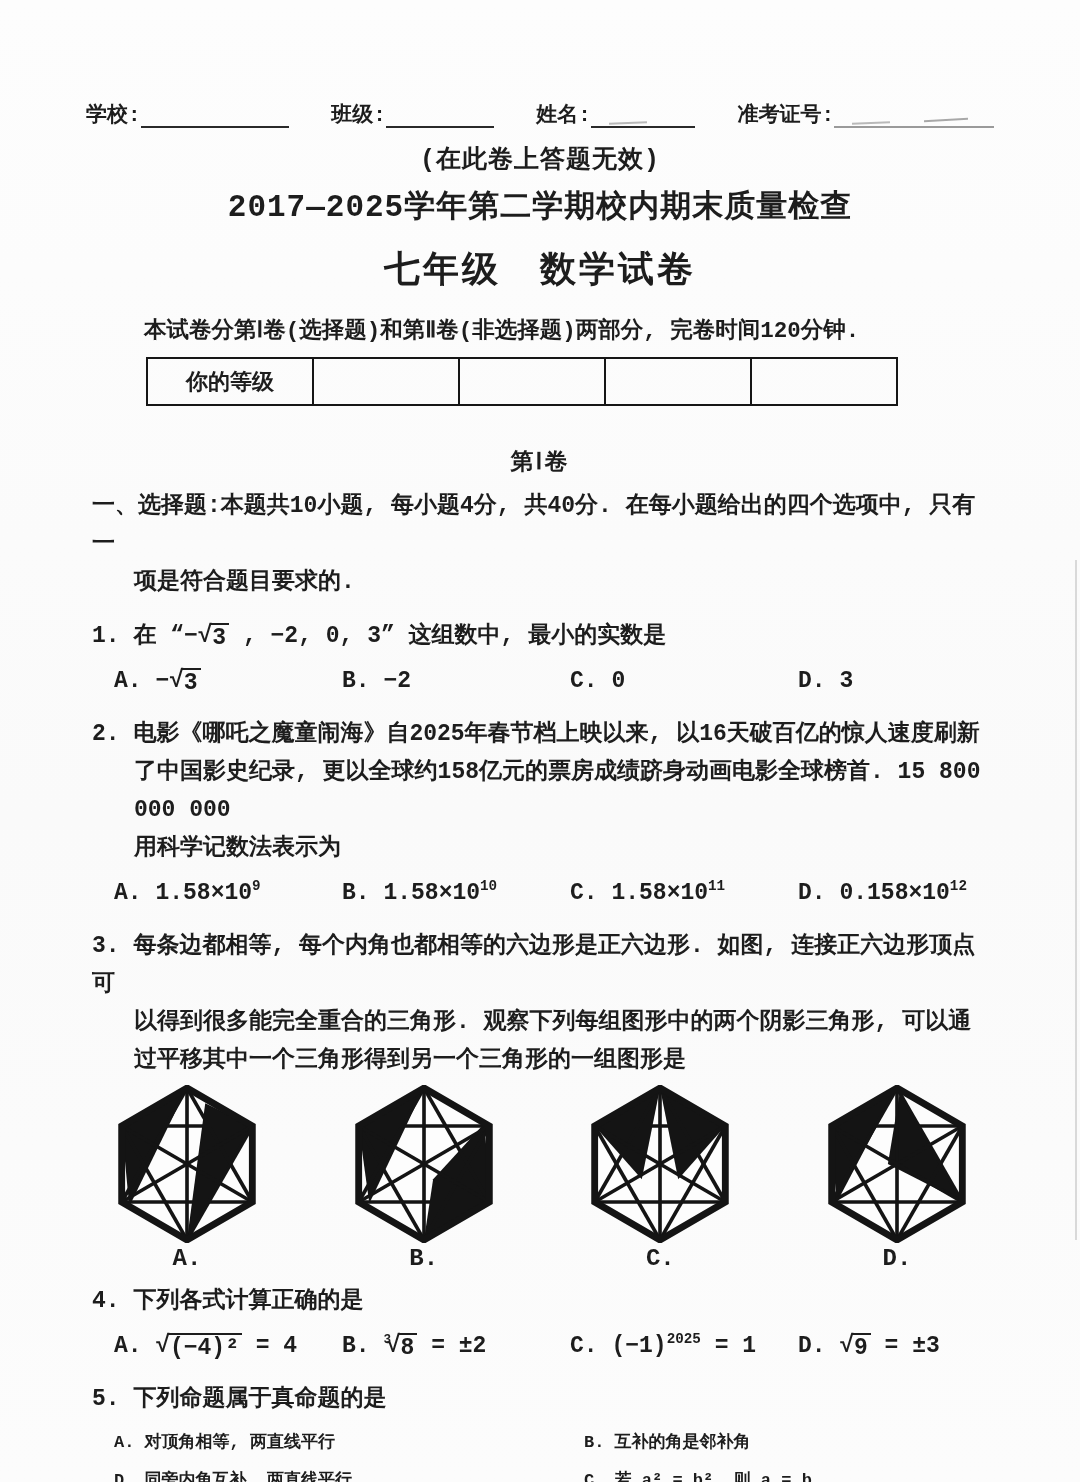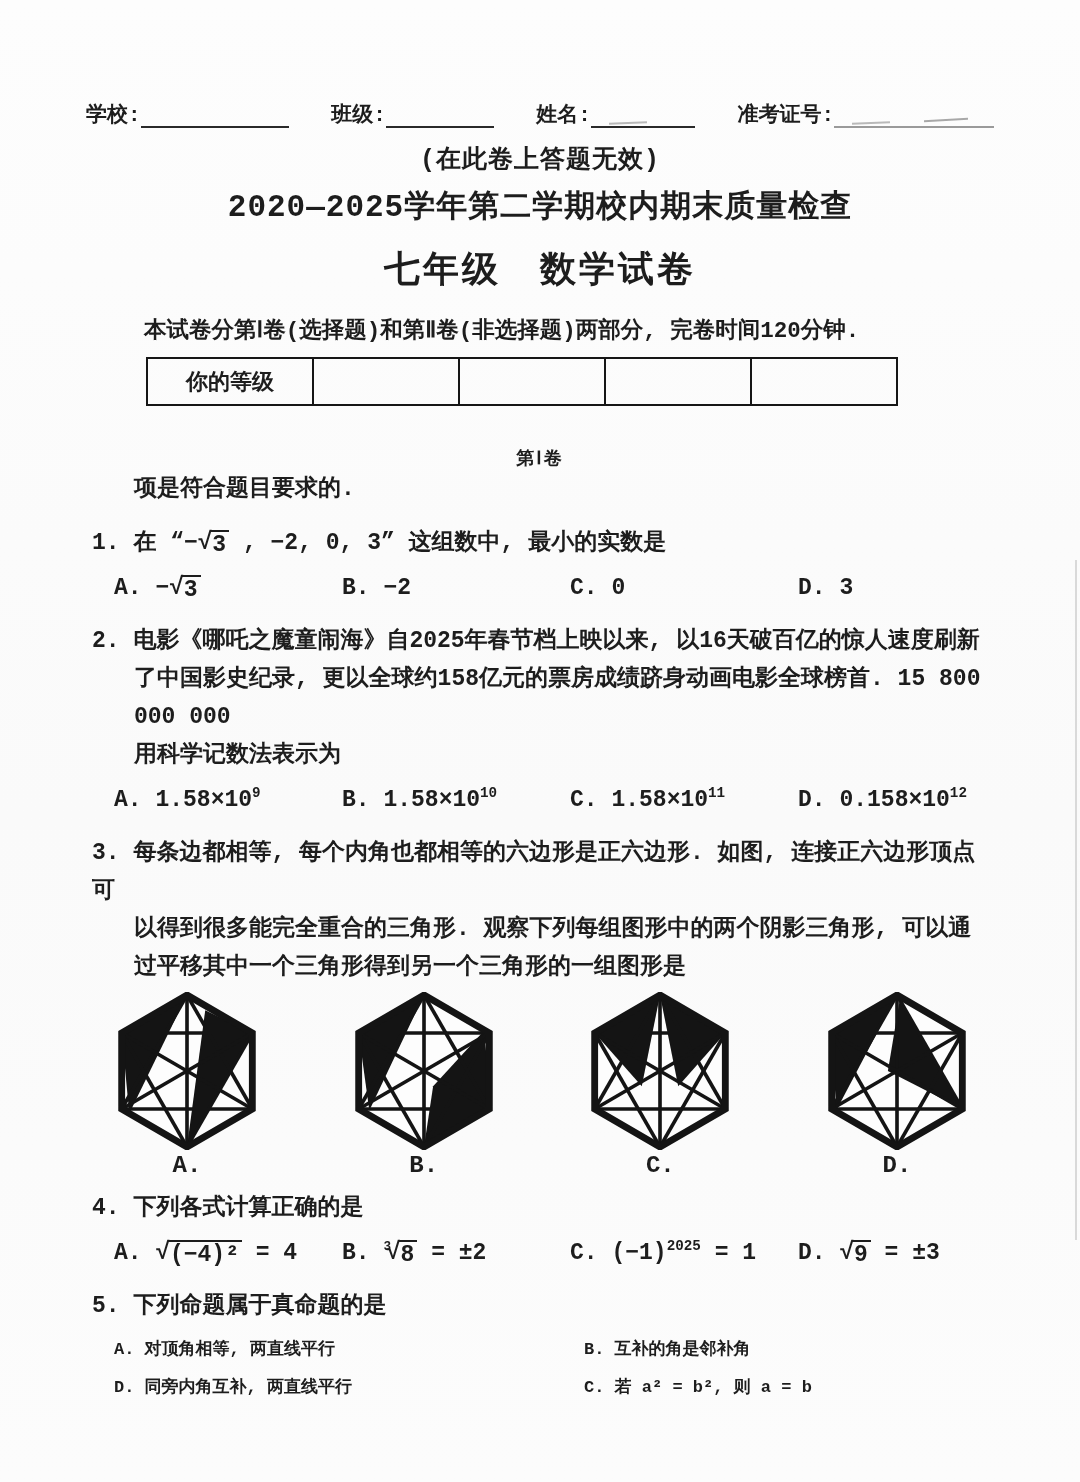--- a/index.html
+++ b/index.html
@@ -28,21 +28,21 @@
   .notice { text-align:center; font-size:25px; margin-top:14px; letter-spacing:1px; }
   .title  { text-align:center; font-size:31px; margin-top:10px; letter-spacing:1px; }
   .subtitle { text-align:center; font-size:36px; margin-top:18px; letter-spacing:3px; }
 
   .intro { font-size:22.5px; margin:20px 0 0 58px; }
 
   table.grade { border-collapse:collapse; margin:12px 0 0 60px; }
   table.grade td { border:2.5px solid #161616; width:146px; height:47px; text-align:center; font-size:22px; }
   table.grade td.first { width:166px; }
 
-  .sec-title { text-align:center; font-size:18px; margin-top:40px; letter-spacing:2px; }
+  .sec-title { text-align:center; font-size:23px; margin-top:40px; letter-spacing:2px; }
 
   .line { font-size:23px; line-height:38px; }
   .hang { margin-left:6px; }
   .indent { margin-left:48px; }
   .mt6{margin-top:16px;} .mt10{margin-top:10px;} .mt16{margin-top:16px;}
 
   .opts-row { display:flex; padding-left:28px; font-size:23px; margin-top:8px; line-height:36px; }
   .opts-row > span { width:228px; white-space:nowrap; }
   .opts-row > span:last-child { width:auto; }
 
@@ -85,39 +85,40 @@
       <span class="hdr-field">
         <span>准考证号:</span>
           <span class="blank w4">
             <span class="mark"></span>
             <span class="mark2"></span>
           </span>
       </span>
     </div>
 
     <div class="notice">(在此卷上答题无效)</div>
-    <div class="title">2020—2025学年第二学期校内期末质量检查</div>
+    <div class="title">2017—2025学年第二学期校内期末质量检查</div>
     <div class="subtitle">七年级　数学试卷</div>
 
     <div class="intro">本试卷分第Ⅰ卷(选择题)和第Ⅱ卷(非选择题)两部分, 完卷时间120分钟.</div>
 
     <table class="grade">
       <tbody>
       <tr>
         <td class="first">你的等级</td>
         <td></td>
         <td></td>
         <td></td>
         <td></td>
       </tr>
     </tbody>
       </table>
 
     <div class="sec-title">第Ⅰ卷</div>
 
+    <div class="line hang mt10">一、选择题:本题共10小题, 每小题4分, 共40分. 在每小题给出的四个选项中, 只有一</div>
     <div class="line indent">项是符合题目要求的.</div>
 
     <div class="line hang mt6">
       <span>1. 在 “−</span><span class="sqrt">
           <span class="sign">√</span>
           <span class="rad">3</span>
         </span><span> , −2, 0, 3” 这组数中, 最小的实数是</span>
     </div>
     <div class="opts-row">
       <span><span>A. −</span><span class="sqrt">

